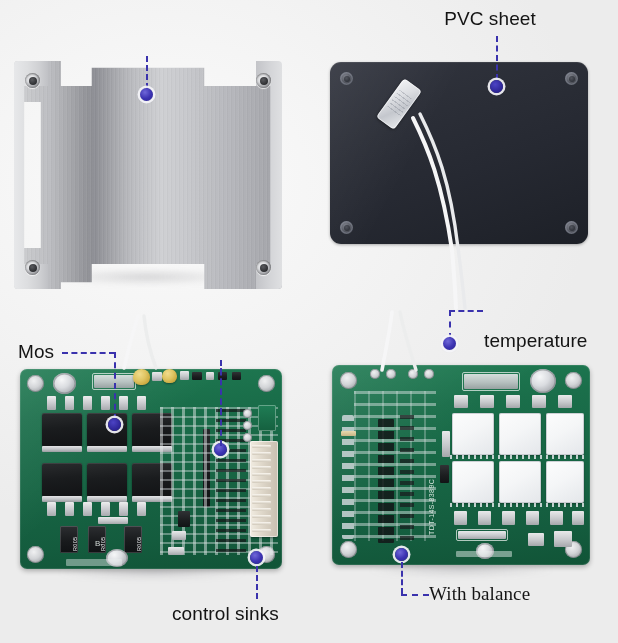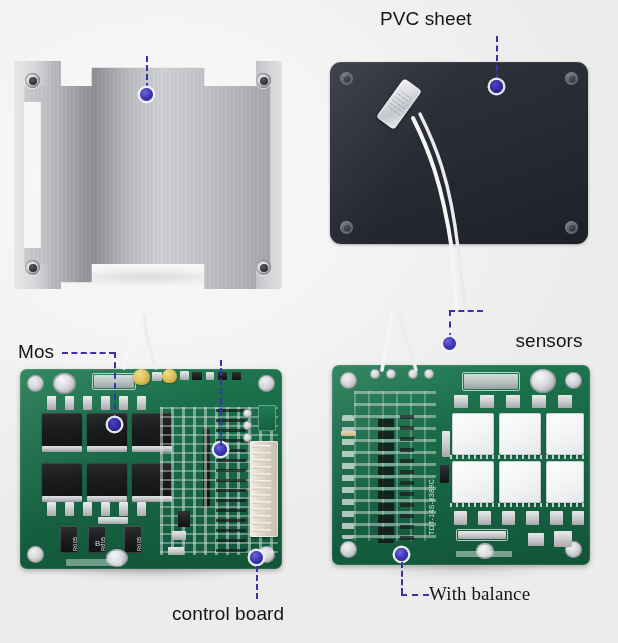--- a/index.html
+++ b/index.html
@@ -21,21 +21,21 @@
   
   .label {
     position:absolute;
     color:#141414;
     font-size:19px;
     line-height:1.12;
     letter-spacing:.1px;
     white-space:pre;
     font-weight:400;
   }
-  .label.c { text-align:left; }
+  .label.c { text-align:center; }
 
   
   .lead-v, .lead-h {
     position:absolute;
   }
   .lead-v {
     width:0; border-left:2px dashed #3a32ad;
   }
   .lead-h {
     height:0; border-top:2px dashed #3a32ad;
@@ -328,20 +328,21 @@
     <path d="M 90 52 C 106 84, 120 118, 128 186" stroke="#e9eaec" stroke-width="3.4" fill="none" stroke-linecap="round"></path>
     <path d="M 122 188 C 124 210, 125 226, 126 246" stroke="#f6f6f7" stroke-width="4" fill="none" stroke-linecap="round"></path>
     <path d="M 128 186 C 131 208, 133 226, 135 246" stroke="#e9eaec" stroke-width="3.4" fill="none" stroke-linecap="round"></path>
   </svg>
 
   <div class="label c" style="left:380px; top:8px; width:220px;">PVC sheet</div>
   <div class="lead-v" style="left:496px; top:36px; height:44px;"></div>
   <div class="dot hollow" style="left:490px; top:80px;"></div>
 
   <div class="label" style="left:484px; top:287px; width:130px;">
+    <div>temperature</div>
     <div style="text-align:center;">sensors</div>
   </div>
   <div class="lead-h" style="left:449px; top:310px; width:34px;"></div>
   <div class="lead-v" style="left:449px; top:310px; height:29px;"></div>
   <div class="dot" style="left:443px; top:337px;"></div>
 
   <div class="pcb-shadow" style="left:18px; top:565px; width:268px; height:16px;"></div>
   <div class="pcb" id="pcb-left" style="left:20px; top:369px; width:262px; height:200px;">
 
     <div class="pad" style="left:7px; top:6px; width:17px; height:17px;"></div>
@@ -442,21 +443,21 @@
   <div class="lead-h" style="left:62px; top:352px; width:53px;"></div>
   <div class="lead-v" style="left:114px; top:352px; height:68px;"></div>
   <div class="dot hollow" style="left:108px; top:418px;"></div>
 
   <div class="lead-v" style="left:220px; top:360px; height:54px;"></div>
   <div class="dot" style="left:214px; top:443px;"></div>
   <div class="lead-v" style="left:220px; top:368px; height:78px; opacity:.95;"></div>
 
   <div class="dot" style="left:250px; top:551px;"></div>
   <div class="lead-v" style="left:256px; top:566px; height:33px;"></div>
-  <div class="label" style="left:172px; top:603px;">control board</div>
+  <div class="label" style="left:172px; top:603px;">control sinks</div>
 
   <div class="pcb-shadow" style="left:330px; top:562px; width:262px; height:16px;"></div>
   <div class="pcb" id="pcb-right" style="left:332px; top:365px; width:258px; height:200px;">
 
     <div class="pad" style="left:8px; top:7px; width:17px; height:17px;"></div>
     <div class="pad" style="right:8px; top:7px; width:17px; height:17px;"></div>
     <div class="pad" style="left:8px; bottom:7px; width:17px; height:17px;"></div>
     <div class="pad" style="right:8px; bottom:7px; width:17px; height:17px;"></div>
 
     <div class="pad" style="left:38px; top:4px; width:10px; height:10px;"></div>

